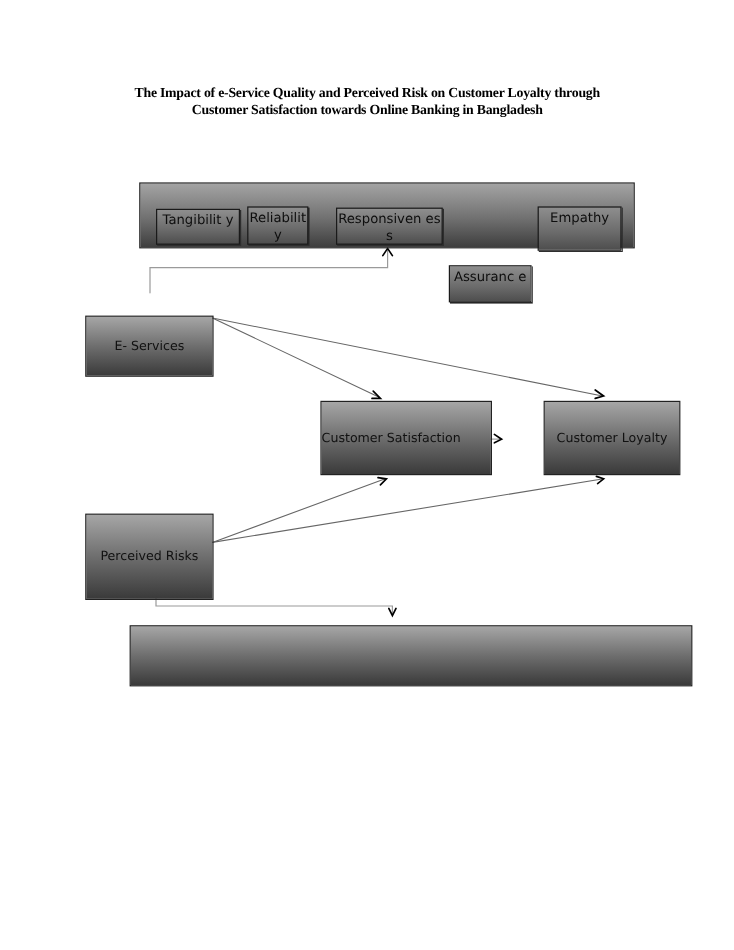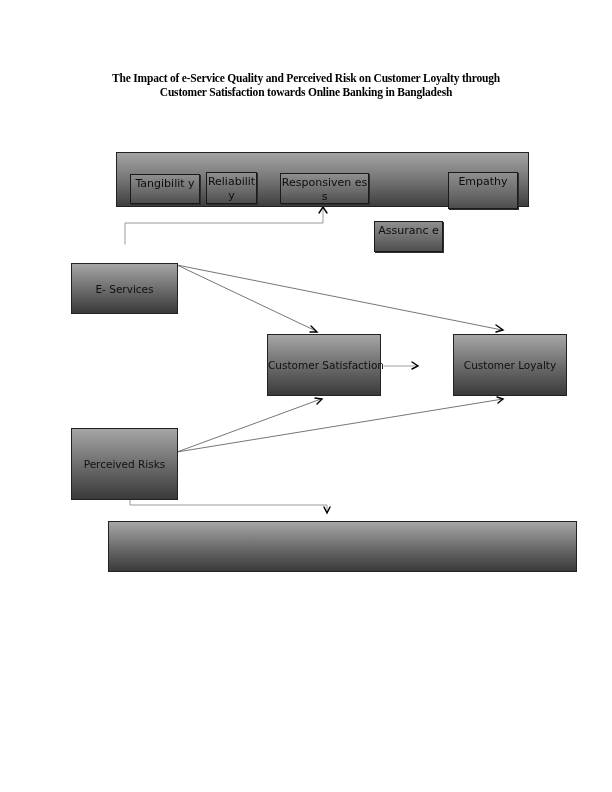--- a/index.html
+++ b/index.html
@@ -119,21 +119,21 @@
   <span>Assuranc e</span>
 </div>
 <div class="dim" style="left:448px; top:172px; width:70px; height:37px;">
   <span>Empathy</span>
 </div>
 
 <div class="box" style="left:71px; top:244px; width:107px; height:51px;margin-top:19px;">
   <span>E- Services</span>
 </div>
 
-<div class="box" style="left:267px; top:334px; width:114px; height:62px; justify-content:flex-start; white-space:nowrap; overflow:visible; padding-left:0;">
+<div class="box" style="left:267px; top:334px; width:143px; height:62px; justify-content:flex-start; white-space:nowrap; overflow:visible; padding-left:0;">
   <span>Customer Satisfaction</span>
 </div>
 
 <div class="box" style="left:453px; top:334px; width:114px; height:62px; white-space:nowrap;">
   <span>Customer Loyalty</span>
 </div>
 
 <div class="box" style="left:71px; top:428px; width:107px; height:72px;">
   <span>Perceived Risks</span>
 </div>

